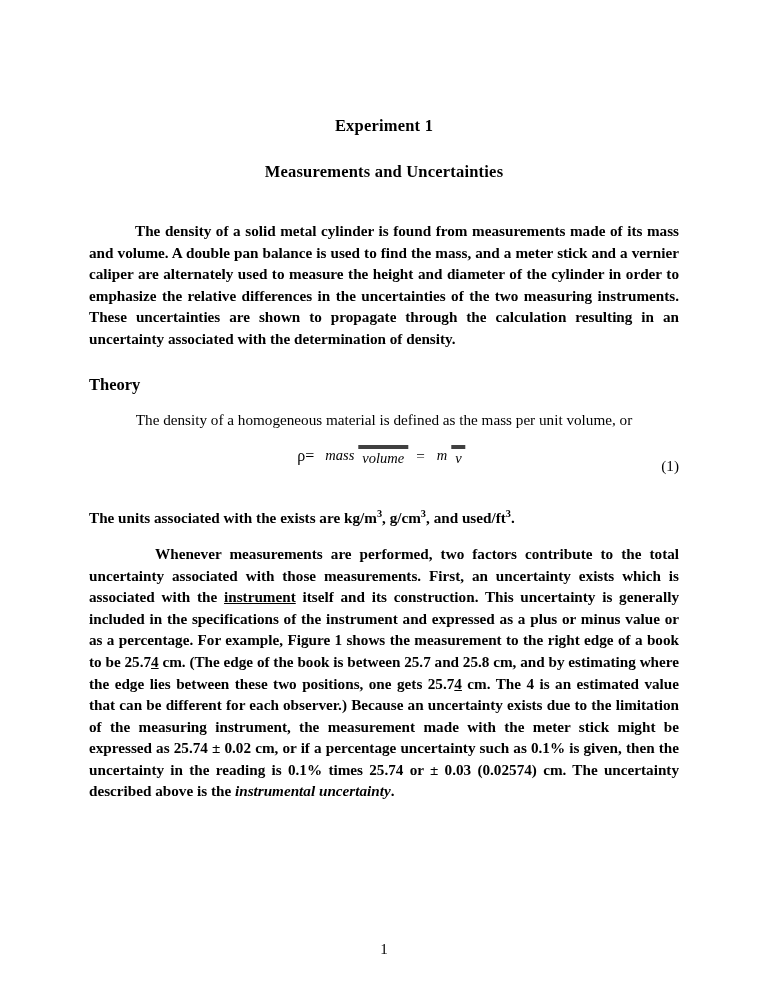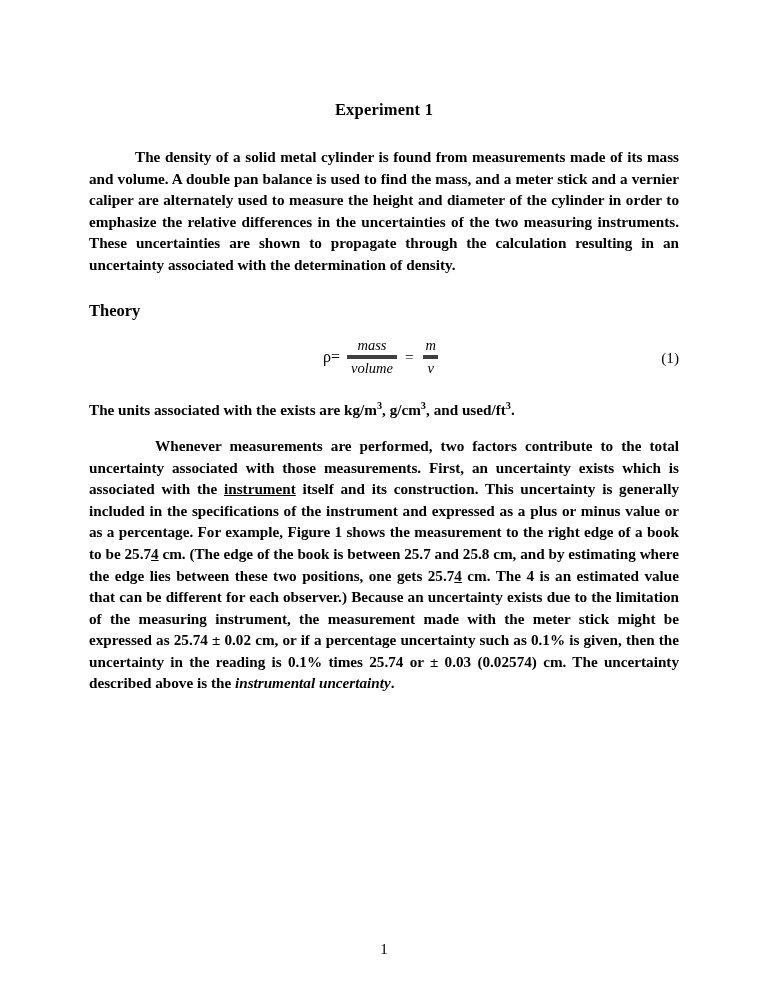--- a/index.html
+++ b/index.html
@@ -18,21 +18,21 @@
   .page {
     position: relative;
     width: 768px;
     height: 994px;
     box-sizing: border-box;
     padding: 0;
   }
   .content {
     position: absolute;
     left: 89px;
-    top: 100px;
+    top: 116px;
     width: 590px;
   }
   .title-line {
     text-align: center;
     font-family: "Liberation Serif", serif;
     font-weight: bold;
     font-size: 16.5px;
     letter-spacing: 0.2px;
     margin: 0 0 0 0;
   }
@@ -78,21 +78,21 @@
     align-items: center;
     font-size: 15.2px;
   }
   .rho {
     font-family: "Liberation Serif", serif;
     font-size: 16px;
     margin-right: 2px;
   }
   .frac {
     display: inline-flex;
-    flex-direction: column;
+    flex-direction: row;
     align-items: center;
     margin: 0 5px;
     font-style: italic;
     font-size: 14.5px;
   }
   .frac .num {
     padding: 0 4px 1px 4px;
     line-height: 1.15;
   }
   .frac .den {
@@ -120,25 +120,27 @@
     font-size: 15px;
   }
 </style>
 </head>
 <body>
 
 <div class="page">
   <div class="content">
 
     <div class="title-line title-1">Experiment 1</div>
+    <div class="title-line title-2">Measurements and Uncertainties</div>
 
     <p class="body-text indent">The density of a solid metal cylinder is found from measurements made of its mass and volume.  A double pan balance is used to find the mass, and a meter stick and a vernier caliper are alternately used to measure the height and diameter of the cylinder in order to emphasize the relative differences in the uncertainties of the two measuring instruments.  These uncertainties are shown to propagate through the calculation resulting in an uncertainty associated with the determination of density.</p>
 
     <h2 class="section">Theory</h2>
 
+    <p class="centered-text">The density of a homogeneous material is defined as the mass per unit volume, or</p>
 
     <div class="equation-row">
       <div class="equation-body">
         <span class="rho">ρ=</span>
         <span class="frac">
           <span class="num">mass</span>
           <span class="den">volume</span>
         </span>
         <span class="eq-sign">=</span>
         <span class="frac">

